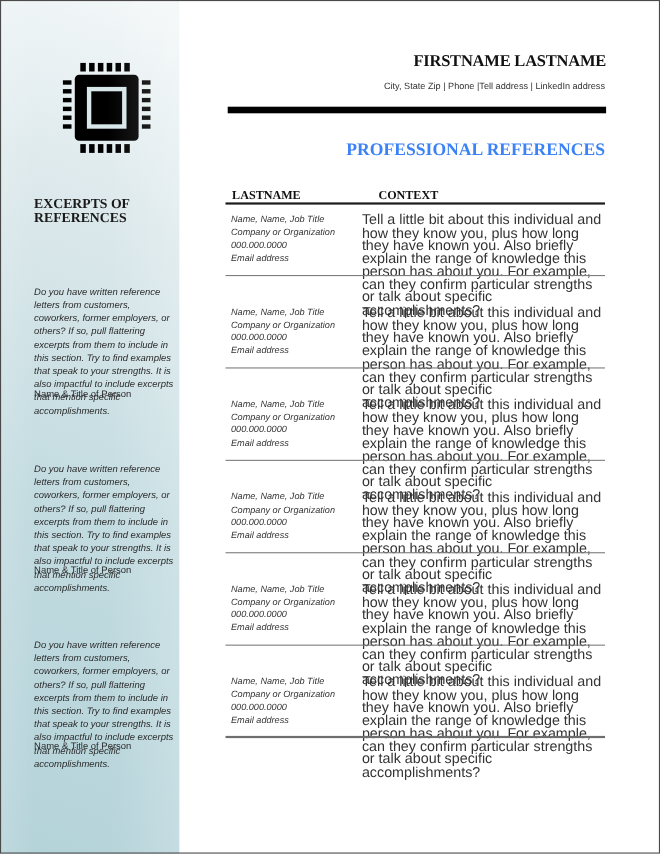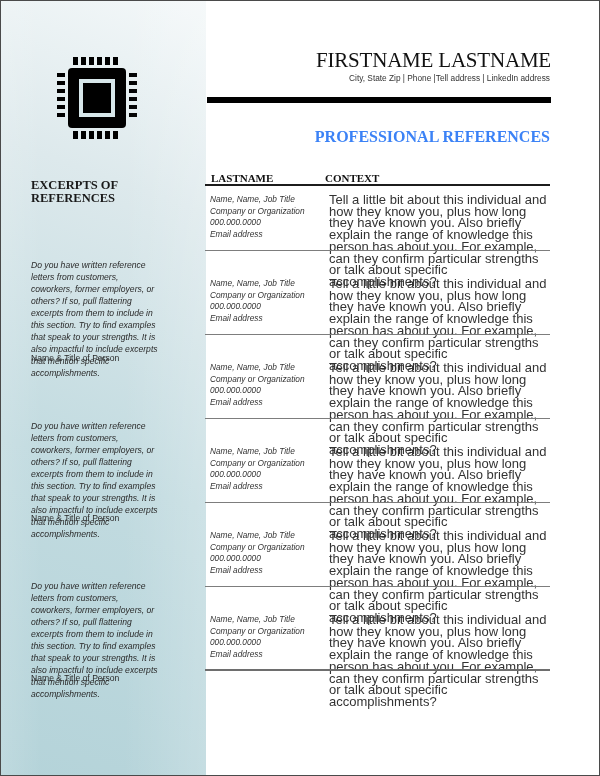--- a/index.html
+++ b/index.html
@@ -7,21 +7,21 @@
     width: 600px; height: 776px; position: relative; overflow: hidden;
     background: #ffffff;
     font-family: "Liberation Sans", "DejaVu Sans", sans-serif;
     color: #222;
   }
   .frame {
     position: absolute; left: 0; top: 0; width: 600px; height: 776px;
     box-sizing: border-box; border: 1px solid #4a4a4a; z-index: 10; pointer-events: none;
   }
   .sidebar {
-    position: absolute; left: 0; top: 0; width: 206px; height: 776px;
+    position: absolute; left: 0; top: 0; width: 163px; height: 776px;
     background: linear-gradient(200deg, #f4f8f9 0%, #dde9ec 25%, #c2dbe0 60%, #b4d3d9 100%);
   }
   .sidebar::after {
     content: ""; position: absolute; left: 0; top: 0; bottom: 0; right: 0;
     background: linear-gradient(90deg, rgba(255,255,255,0.15) 0%, rgba(255,255,255,0) 20%, rgba(255,255,255,0) 60%, rgba(255,255,255,0.2) 100%);
     pointer-events: none;
   }
   .chip {
     position: absolute; left: 57px; top: 57px; width: 80px; height: 82px;
   }
@@ -34,22 +34,22 @@
     position: absolute; left: 31px; width: 128px; z-index: 2;
     font-style: italic; font-size: 8.6px; line-height: 12px; color: #2a2a2a; margin-top: 44px;
   }
   .excerpt-name {
     position: absolute; left: 31px; width: 120px; text-align: left; z-index: 2;
     font-size: 8.6px; color: #2a2a2a;
   }
 
   .name {
     position: absolute; right: 49px; top: 48px;
-    font-family: "Liberation Serif", "DejaVu Serif", serif; font-weight: normal;
-    font-size: 21px; letter-spacing: -0.2px; color: #111; white-space: nowrap;
+    font-family: "Liberation Serif", "DejaVu Serif", serif; font-weight: bold;
+    font-size: 15px; letter-spacing: -0.2px; color: #111; white-space: nowrap;
   }
   .contact-line {
     position: absolute; right: 50px; top: 73px;
     font-size: 8.3px; color: #333; white-space: nowrap;
   }
   .rule {
     position: absolute; left: 207px; top: 97px; width: 344px; height: 6px; background: #000;
   }
   .section-title {
     position: absolute; right: 50px; top: 128px;
@@ -58,21 +58,21 @@
   }
 
   .table { position: absolute; left: 205px; top: 172px; width: 345px; }
   .thead { position: relative; height: 14px; }
   .th {
     position: absolute; top: 0;
     font-family: "Liberation Serif", "DejaVu Serif", serif; font-weight: bold;
     font-size: 11px; color: #111;
   }
   .th.c1 { left: 6px; }
-  .th.c2 { left: 120px; text-align: right; }
+  .th.c2 { left: 139px; text-align: right; }
   .row { position: absolute; left: 0; width: 345px; height: 65px; }
   .row .line {
     position: absolute; left: 0; bottom: 0; width: 345px; height: 1px; background: #7d7d7d;
   }
   .row .line.thick { height: 2px; background: #6e6e6e; }
   .cell-contact {
     position: absolute; left: 5px; top: 8px; width: 115px;
     font-style: italic; font-size: 8.3px; line-height: 11.7px; color: #333;
   }
   .cell-context {

